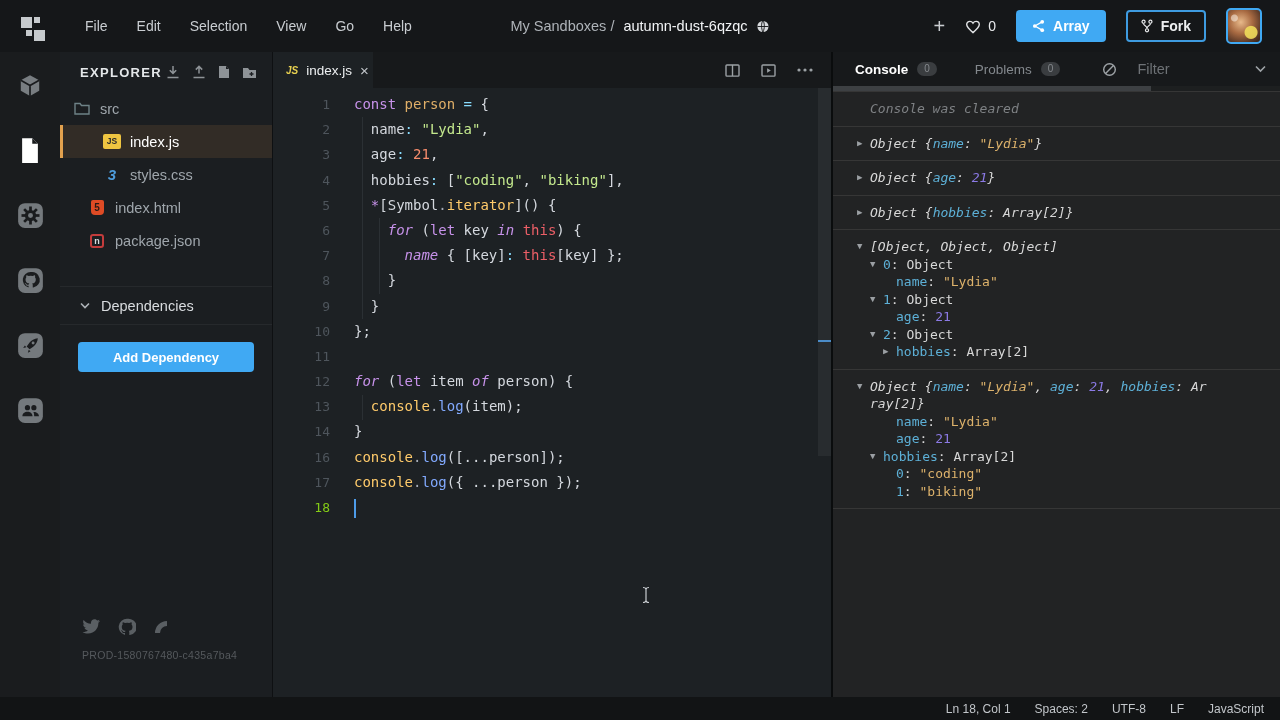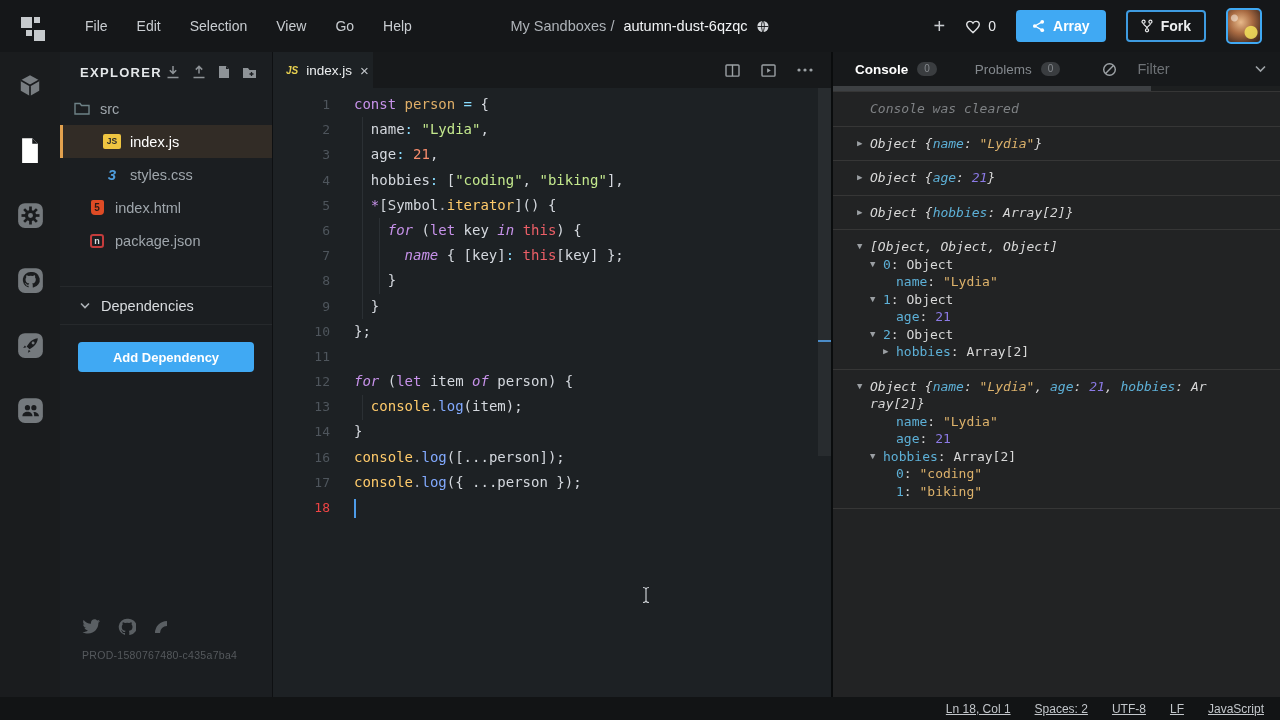--- a/index.html
+++ b/index.html
@@ -83,21 +83,21 @@
          padding:0 10px 0 13px; gap:8px; cursor:pointer; }
   .tab-js { color:#E5CE4F; font-size:10px; font-weight:bold; font-style:italic; }
   .tab-name { color:#EDEFF1; font-size:13.5px; }
   .tab-close { margin-left:auto; color:#C2C6CA; font-size:15px; line-height:1; cursor:pointer; }
   .strip-actions { margin-left:auto; display:flex; gap:21px; padding-right:18px; align-items:center; }
   .strip-actions span { cursor:pointer; }
   .code-pane { position:relative; flex:1; font-family:"DejaVu Sans Mono",monospace; font-size:14px; overflow:hidden; }
   .code-lines { padding-top:4px; }
   .cl { display:flex; height:25.2px; line-height:25.2px; white-space:pre; }
   .ln { width:57px; text-align:right; color:#4E555C; font-size:13px; flex:none; }
-  .cl.active .ln { color:#ef4444; }
+  .cl.active .ln { color:#84cc16; }
   .ct { margin-left:24px; }
   .caret { display:inline-block; width:2px; height:19px; background:#4D9BE8; vertical-align:middle; }
   .guide { position:absolute; width:1px; background:#2B3034; }
   .g1 { left:calc(81px + 1ch); top:29px;  height:202px; }
   .g2 { left:calc(81px + 3ch); top:130px; height:76px;  }
   .g3 { left:calc(81px + 1ch); top:307px; height:25px;  }
   .vscroll { position:absolute; top:0; right:0; width:13px; height:100%; }
   .vthumb { position:absolute; top:0; right:0; width:13px; height:368px; background:rgba(255,255,255,0.05); }
   .vmark  { position:absolute; top:252px; right:0; width:13px; height:2px; background:#4B8CC8; }
   .mouse-ibeam { position:absolute; left:368px; top:498px; }
@@ -138,21 +138,21 @@
   .c-entry:last-child .c-line:first-child .c-content { max-width:340px; word-break:break-all; }
   .con .key { color:#5DB0D7; }
   .con .str { color:#DDB26B; }
   .con .num { color:#8C7AE6; }
   .con .pln { color:#D8D8D8; }
   .con .info { color:#7E8184; font-style:italic; }
 
   
   .statusbar { height:23px; background:#121415; display:flex; align-items:center;
                justify-content:flex-end; gap:24px; padding-right:16px; font-size:12px; color:#C2C6CA; }
-  .statusbar span { cursor:pointer;text-decoration:underline; }
+  .statusbar span { cursor:pointer; }
 </style>
 </head>
 <body>
 
 <div class="topbar">
   <div class="logo">
     <div class="logo-grid">
         <span></span>
         <span></span>
         <span></span>

